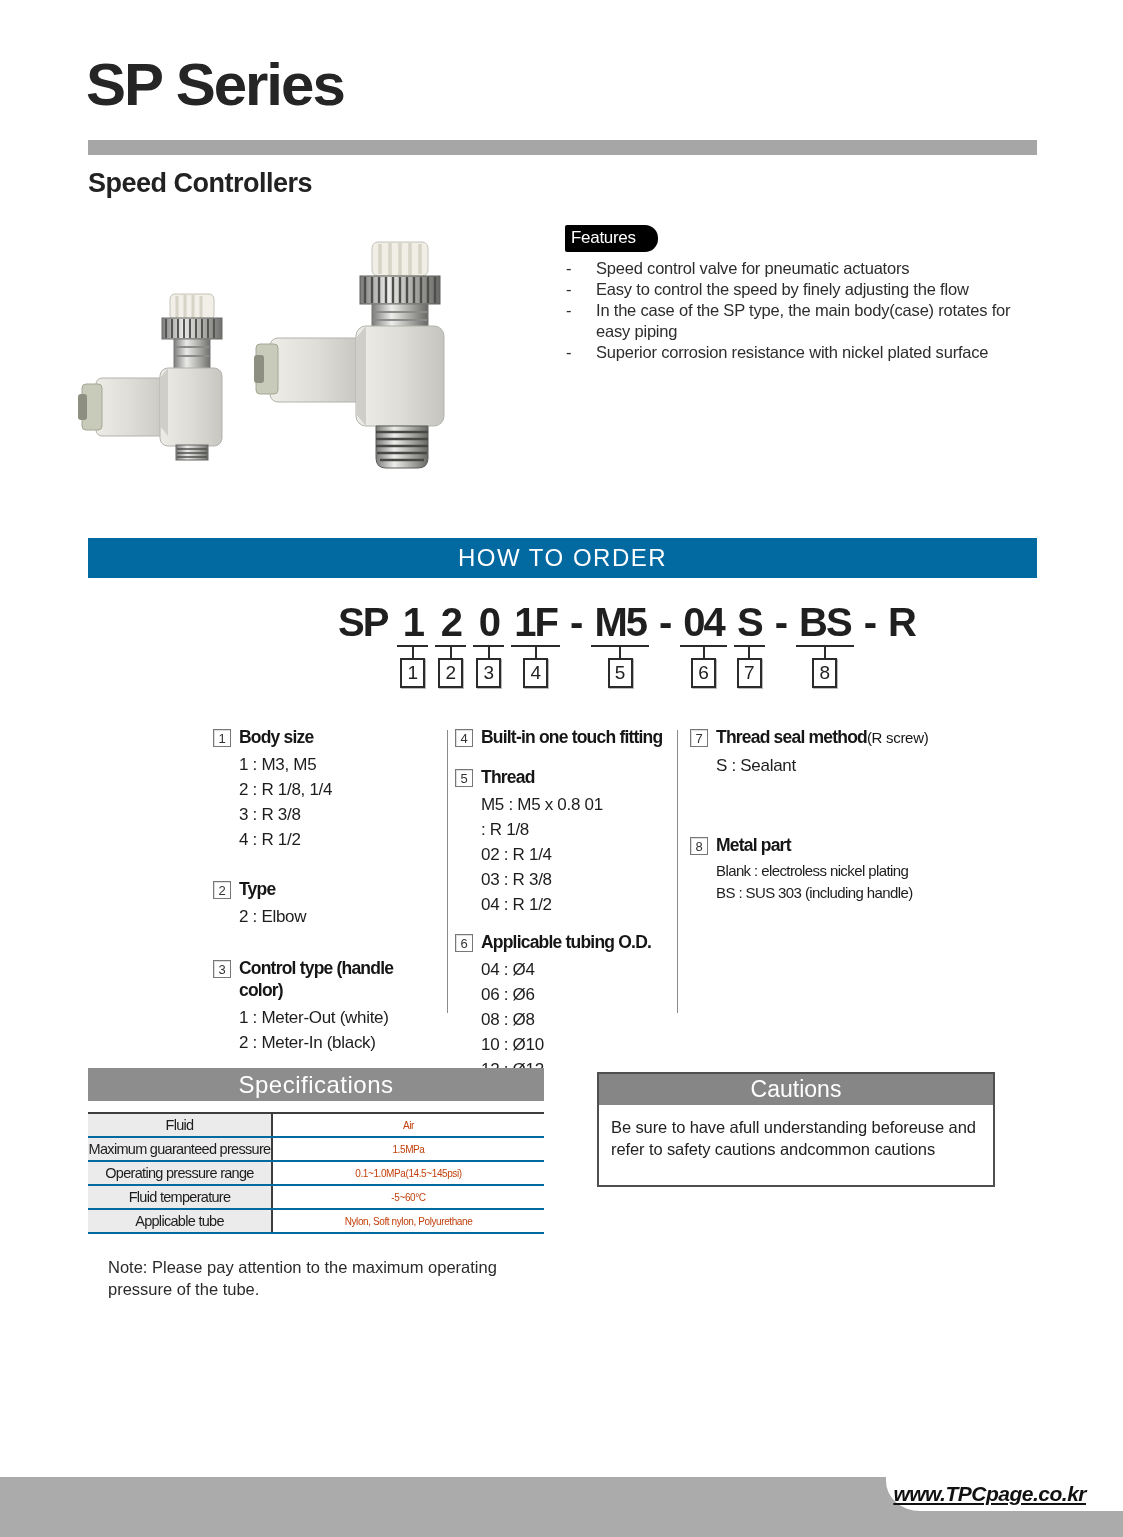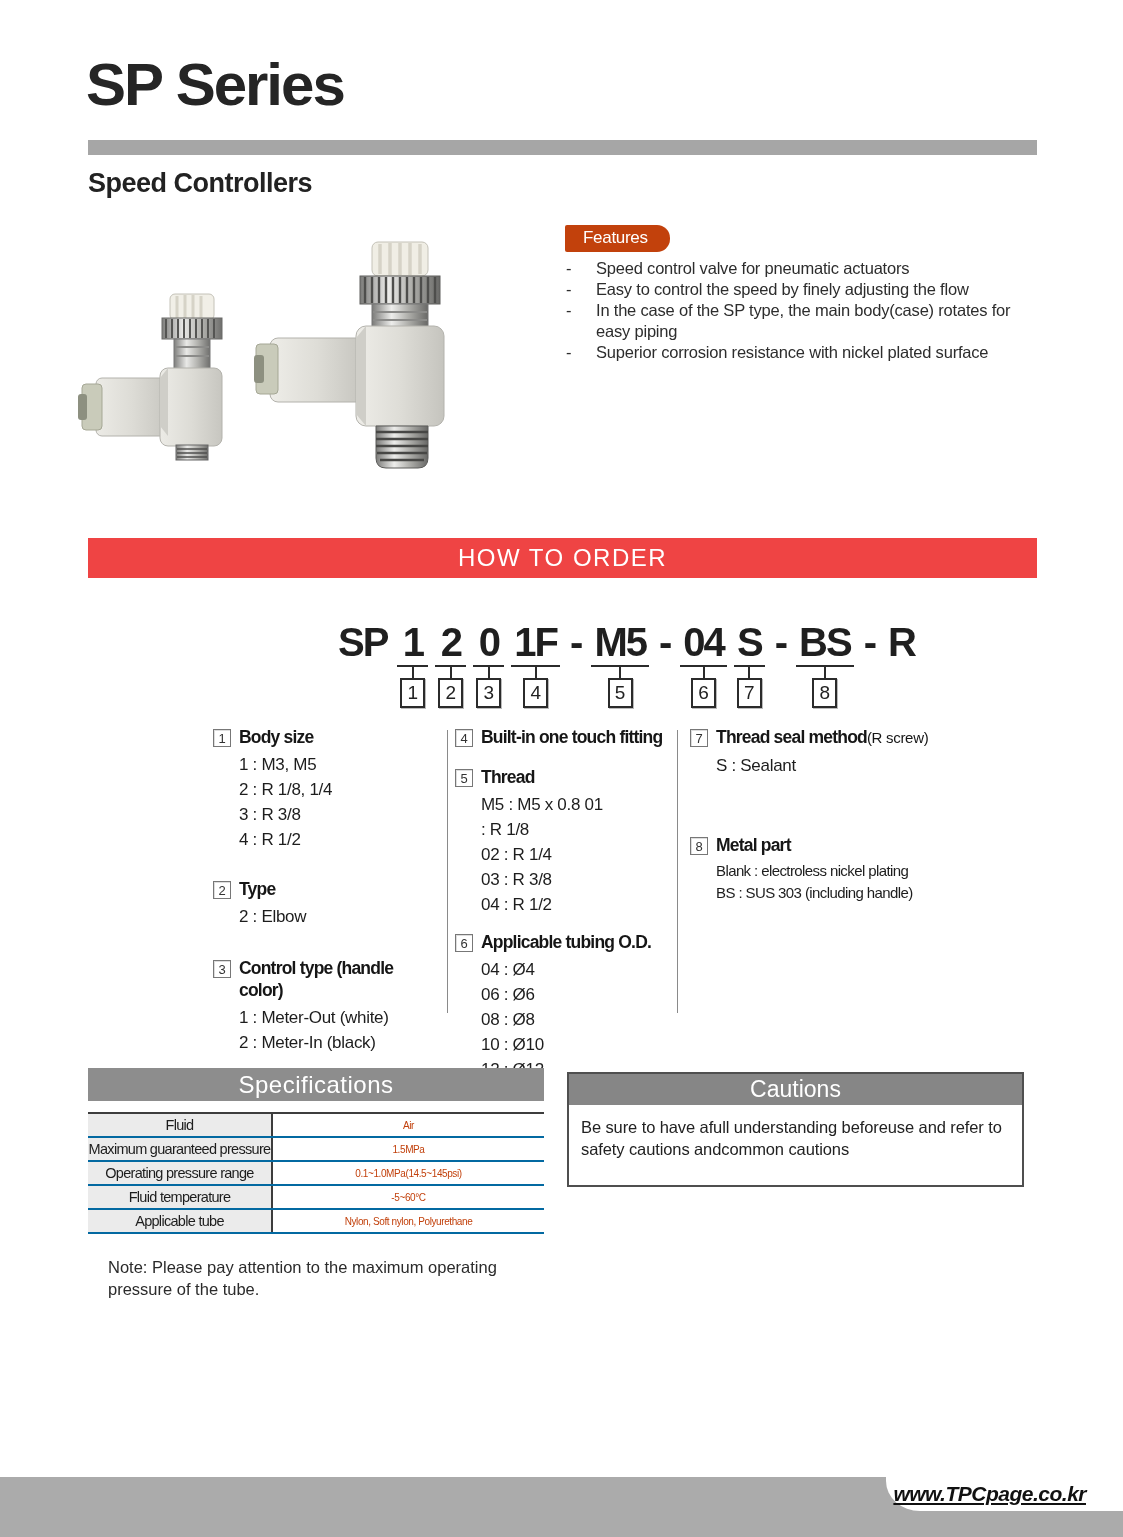--- a/index.html
+++ b/index.html
@@ -6,40 +6,40 @@
   html,body { background:#fff; }
   body { font-family:"Liberation Sans", sans-serif; color:#1c1c1c; }
   .page { position:relative; width:1123px; height:1537px; background:#ffffff; overflow:hidden; margin:0 auto; }
 
   
   .series-title { position:absolute; left:86px; top:50px; font-size:60px; font-weight:bold; letter-spacing:-2px; color:#252525; }
   .title-bar { position:absolute; left:88px; top:140px; width:949px; height:15px; background:#a6a6a6; }
   .subtitle { position:absolute; left:88px; top:168px; font-size:27px; font-weight:bold; letter-spacing:-0.5px; color:#222; }
 
   
-  .features-badge { position:absolute; left:565px; top:225px; background:#c2410c; color:#fff;
-    font-size:17px; padding:3px 22px 4px 18px; border-radius:2px 13px 13px 2px; letter-spacing:-0.3px; }
+  .features-badge { position:absolute; left:565px; top:225px; background:#000000; color:#fff;
+    font-size:17px; padding:3px 22px 4px 6px; border-radius:2px 13px 13px 2px; letter-spacing:-0.3px; }
   .features-list { position:absolute; left:566px; top:258px; width:472px; }
   .feature-item { display:flex; font-size:16.5px; color:#2d2d2d; line-height:21px; letter-spacing:-0.2px; }
   .feature-dash { width:30px; flex:0 0 30px; }
   .feature-text { flex:1; }
 
   
   .product { position:absolute; }
   .product-small { left:76px; top:284px; }
   .product-large { left:254px; top:238px; }
 
   
-  .order-banner { position:absolute; left:88px; top:538px; width:949px; height:40px; background:#ef4444;
+  .order-banner { position:absolute; left:88px; top:538px; width:949px; height:40px; background:#0369a1;
     color:#fff; font-size:24px; letter-spacing:1.5px; display:flex; align-items:center; justify-content:center; }
 
   
   .order-code { position:absolute; left:338px; top:600px; display:flex; align-items:flex-start; gap:13px; }
   .seg { display:flex; flex-direction:column; align-items:center; }
-  .seg-text { font-size:40px; font-weight:bold; letter-spacing:-2px; color:#1f1f1f; line-height:44px; white-space:nowrap;margin-top:20px; }
+  .seg-text { font-size:40px; font-weight:bold; letter-spacing:-2px; color:#1f1f1f; line-height:44px; white-space:nowrap; }
   .seg-link { display:flex; flex-direction:column; align-items:center; width:100%; }
   .seg-line { width:calc(100% + 6px); border-top:2px solid #2b2b2b; margin-top:1px; }
   .seg-tick { width:2px; height:11px; background:#2b2b2b; }
   .seg-box { width:25px; height:30px; border:2px solid #2b2b2b; background:#fff; font-size:19px; color:#222;
     display:flex; align-items:center; justify-content:center; box-shadow:1px 1px 0 #bbb; }
 
   
   .legend-col { position:absolute; top:726px; }
   .legend-col-1 { left:213px; width:226px; }
   .legend-col-2 { left:455px; width:218px; }
@@ -63,21 +63,21 @@
     color:#fff; font-size:24px; display:flex; align-items:center; justify-content:center; letter-spacing:0.5px; }
   .spec-table { position:absolute; left:88px; top:1112px; width:456px; border-top:2px solid #3d3d3d; }
   .spec-row { display:flex; border-bottom:2px solid #0369a1; height:24px; }
   .spec-label { flex:0 0 185px; background:#ebebeb; border-right:2px solid #3d3d3d; display:flex;
     align-items:center; justify-content:center; font-size:14.5px; letter-spacing:-0.7px; color:#1d1d1d; white-space:nowrap; }
   .spec-value { flex:1; display:flex; align-items:center; justify-content:center; font-size:10px;
     letter-spacing:-0.4px; color:#c2410c; white-space:nowrap; }
   .spec-note { position:absolute; left:88px; top:1256px; width:452px; font-size:16.5px; line-height:22px; color:#2b2b2b;margin-left:20px; }
 
   
-  .cautions-box { position:absolute; left:567px; top:1072px; width:457px; height:115px; border:2px solid #4f4f4f; background:#fff; }
+  .cautions-box { position:absolute; left:597px; top:1072px; width:398px; height:115px; border:2px solid #4f4f4f; background:#fff; }
   .cautions-header { height:31px; background:#868686; color:#fff; font-size:23px; display:flex; align-items:center; justify-content:center; }
   .cautions-body { padding:11px 12px; font-size:16.5px; line-height:22px; color:#222; letter-spacing:-0.1px; }
 
   
   .footer-band { position:absolute; left:0; top:1477px; width:1123px; height:60px; background:#ababab; }
   .footer-notch { position:absolute; left:886px; top:1477px; width:237px; height:34px; background:#ffffff;
     border-bottom-left-radius:34px 30px; display:flex; align-items:center; justify-content:flex-end; padding-right:37px; }
   .footer-url { font-size:21px; font-style:italic; font-weight:bold; color:#111; text-decoration:underline; letter-spacing:-0.5px; cursor:pointer; }
 </style>
 </head>

